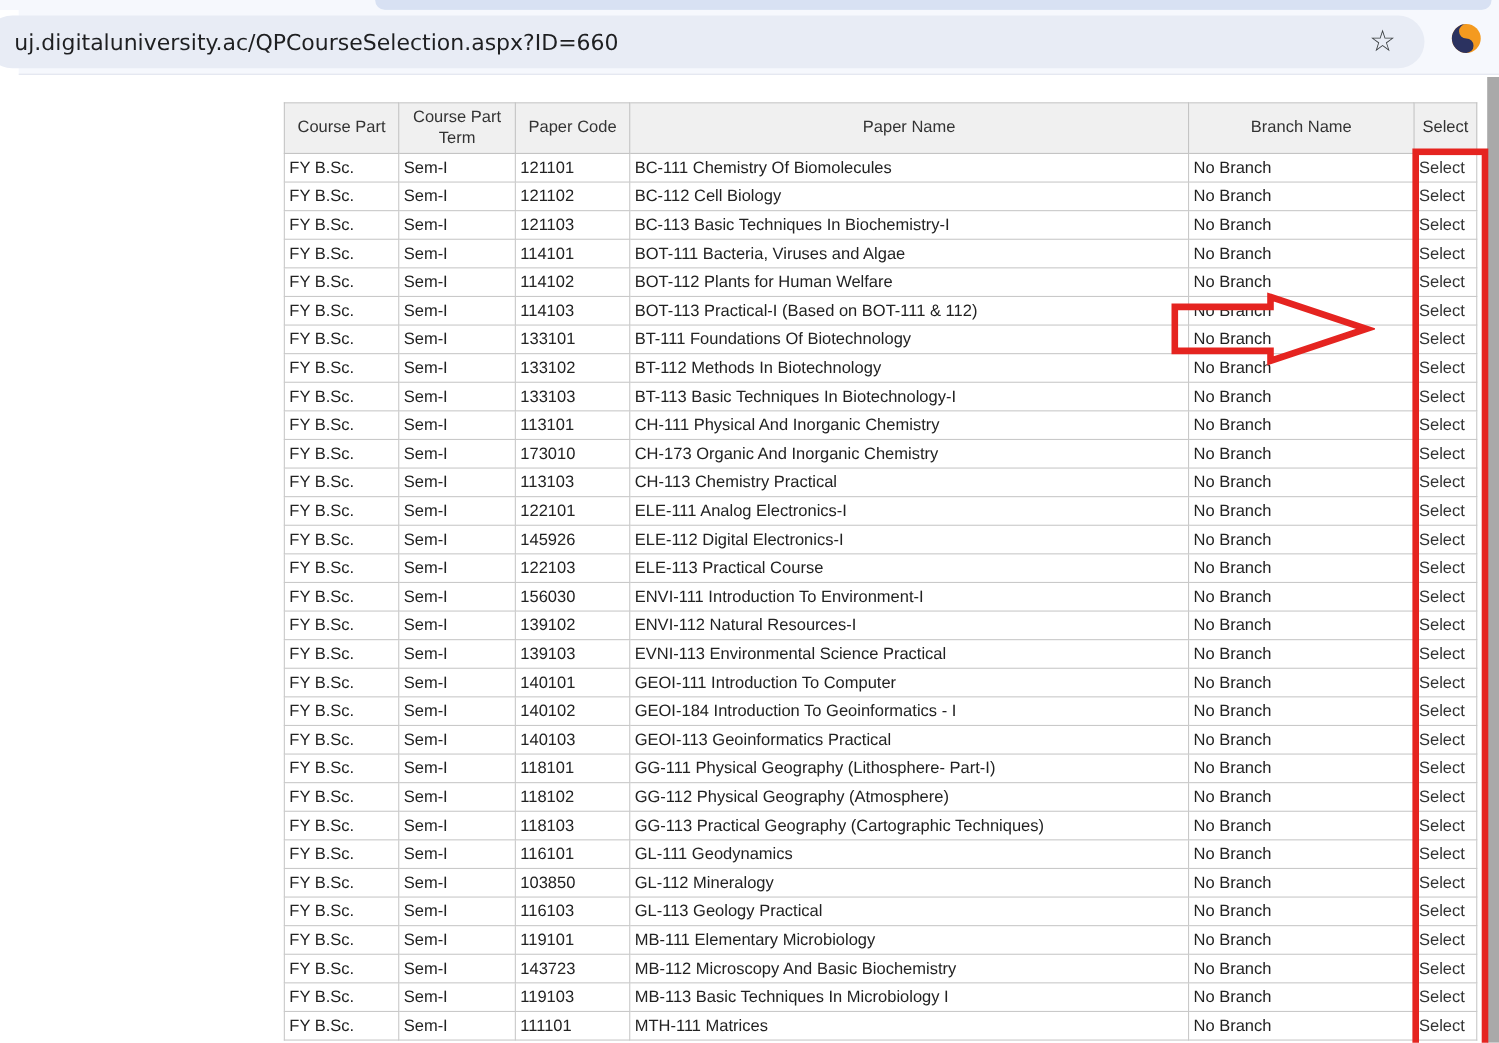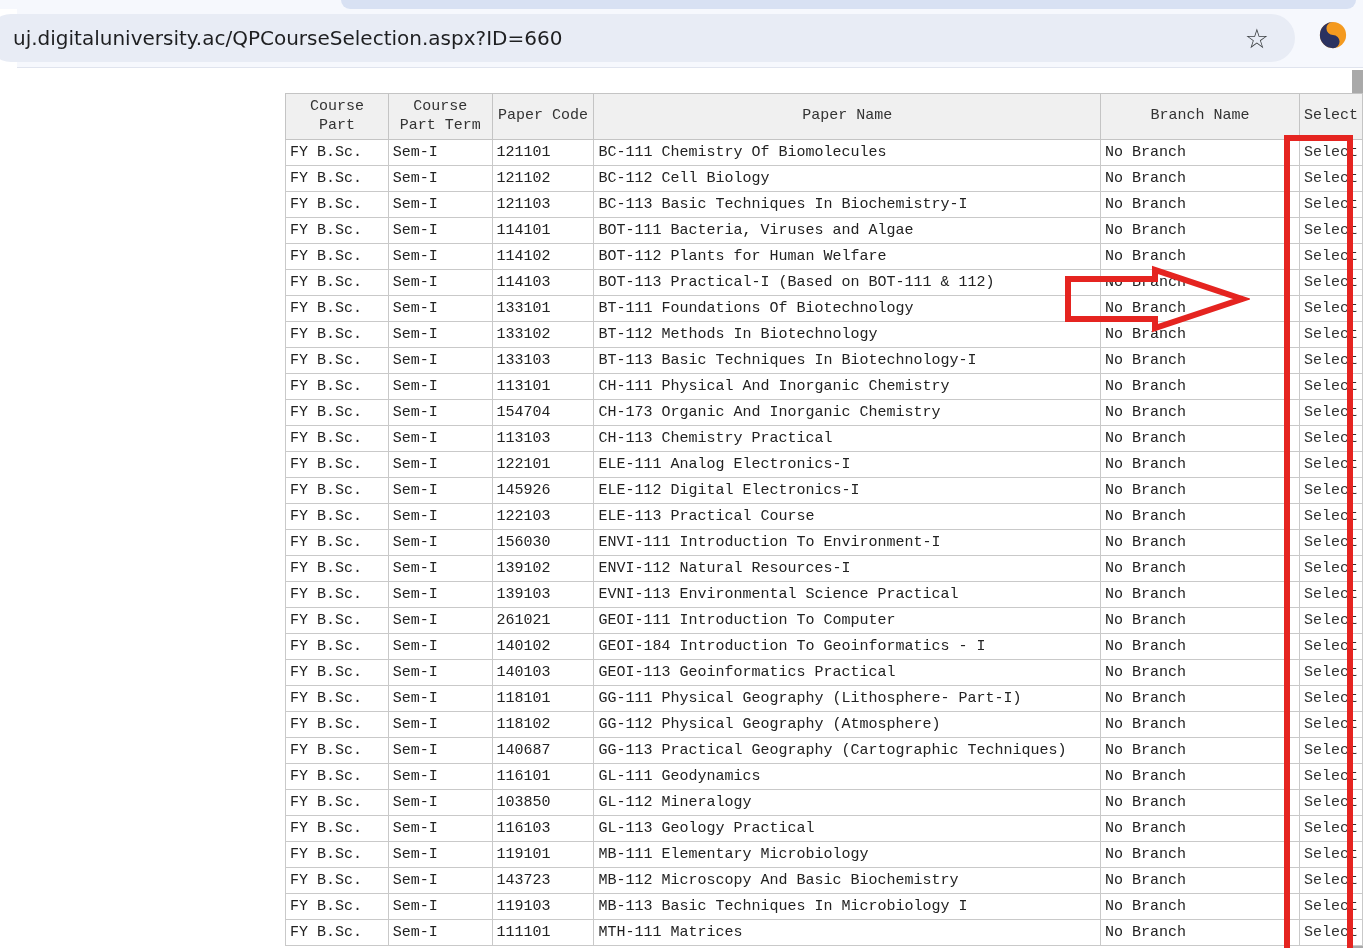--- a/index.html
+++ b/index.html
@@ -24,21 +24,21 @@
   .ext-icon { position:absolute; left:1301px; top:11px; width:30px; height:30px; }
   .edge-ext { position:absolute; left:1356px; top:15px; width:14px; height:24px;
     border:3px solid #63265f; background:#f2a0bd; border-radius:5px; }
 
   
   .scrollbar { position:absolute; left:1352px; top:70px; width:11px; height:878px; background:#a9a9a9; }
 
   
   .table-wrap { position:absolute; left:258px; top:93px; }
   table { border-collapse:collapse; table-layout:fixed; font-size:15px; color:#222;
-    font-family:Liberation Mono, monospace;margin-left:27px; }
+    font-family:Liberation Sans, sans-serif; }
   th { background:#f0f0f0; border:1px solid #c4c4c4; font-weight:400; color:#333;
     height:46px; text-align:center; padding:0 4px; line-height:1.25; }
   td { background:#fff; border:1px solid #c9c9c9; height:26px; padding:0 4px;
     white-space:nowrap; overflow:hidden; text-align:left; }
   td.sel { color:#333; }
 
   
   .overlay { position:absolute; left:0; top:0; width:1363px; height:948px; pointer-events:none; }
   .red-box { position:absolute; left:1284px; top:135px; width:69px; height:830px;
     border:6px solid #e52420; }
@@ -166,21 +166,21 @@
     <td>FY B.Sc.</td>
     <td>Sem-I</td>
     <td>113101</td>
     <td>CH-111 Physical And Inorganic Chemistry</td>
     <td>No Branch</td>
     <td class="sel">Select</td>
   </tr>
         <tr>
     <td>FY B.Sc.</td>
     <td>Sem-I</td>
-    <td>154704</td>
+    <td>173010</td>
     <td>CH-173 Organic And Inorganic Chemistry</td>
     <td>No Branch</td>
     <td class="sel">Select</td>
   </tr>
         <tr>
     <td>FY B.Sc.</td>
     <td>Sem-I</td>
     <td>113103</td>
     <td>CH-113 Chemistry Practical</td>
     <td>No Branch</td>
@@ -230,21 +230,21 @@
     <td>FY B.Sc.</td>
     <td>Sem-I</td>
     <td>139103</td>
     <td>EVNI-113 Environmental Science Practical</td>
     <td>No Branch</td>
     <td class="sel">Select</td>
   </tr>
         <tr>
     <td>FY B.Sc.</td>
     <td>Sem-I</td>
-    <td>261021</td>
+    <td>140101</td>
     <td>GEOI-111 Introduction To Computer</td>
     <td>No Branch</td>
     <td class="sel">Select</td>
   </tr>
         <tr>
     <td>FY B.Sc.</td>
     <td>Sem-I</td>
     <td>140102</td>
     <td>GEOI-184 Introduction To Geoinformatics - I</td>
     <td>No Branch</td>
@@ -270,21 +270,21 @@
     <td>FY B.Sc.</td>
     <td>Sem-I</td>
     <td>118102</td>
     <td>GG-112 Physical Geography (Atmosphere)</td>
     <td>No Branch</td>
     <td class="sel">Select</td>
   </tr>
         <tr>
     <td>FY B.Sc.</td>
     <td>Sem-I</td>
-    <td>140687</td>
+    <td>118103</td>
     <td>GG-113 Practical Geography (Cartographic Techniques)</td>
     <td>No Branch</td>
     <td class="sel">Select</td>
   </tr>
         <tr>
     <td>FY B.Sc.</td>
     <td>Sem-I</td>
     <td>116101</td>
     <td>GL-111 Geodynamics</td>
     <td>No Branch</td>

